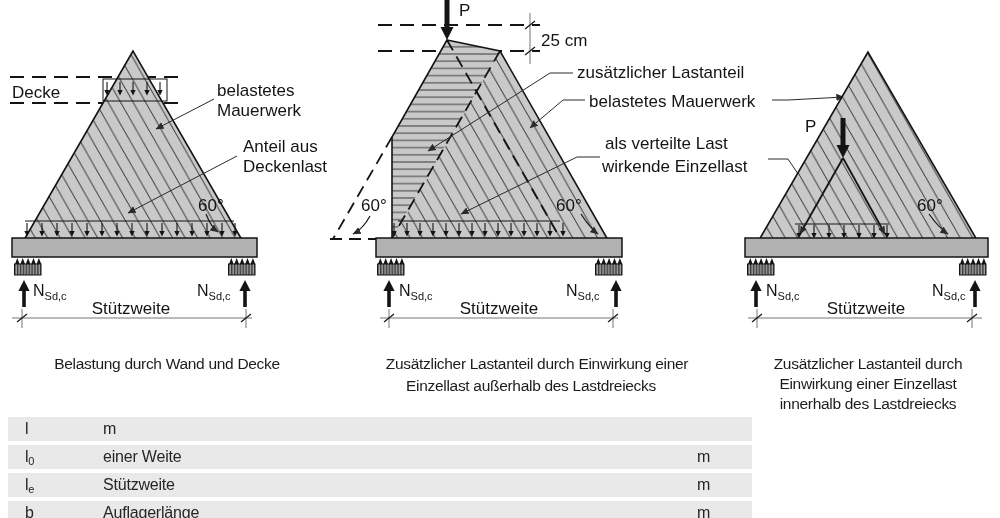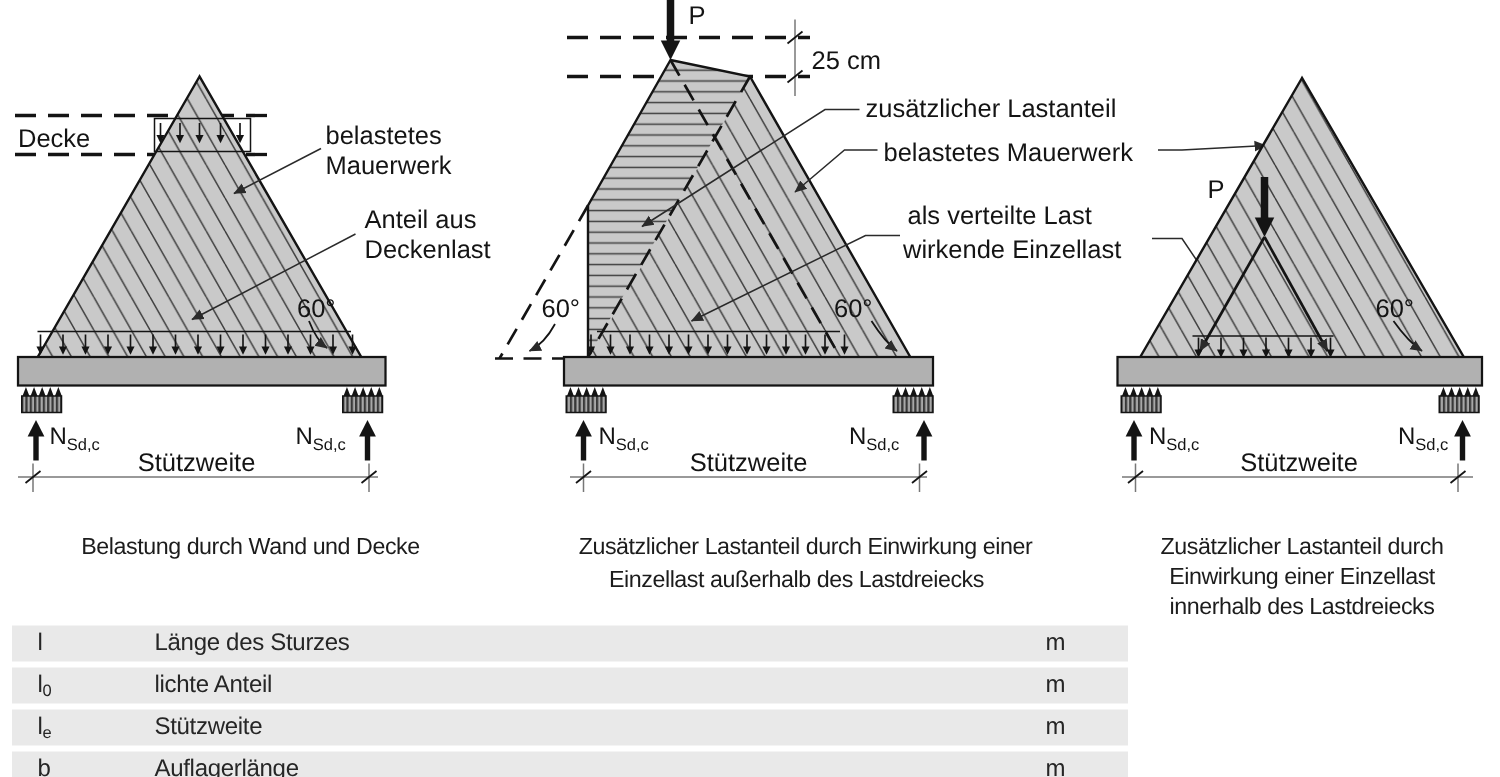--- a/index.html
+++ b/index.html
@@ -236,26 +236,25 @@
     </g>
     <text x="868" y="369" class="cap" text-anchor="middle">Zusätzlicher Lastanteil durch</text>
     <text x="868" y="389" class="cap" text-anchor="middle">Einwirkung einer Einzellast</text>
     <text x="868" y="409" class="cap" text-anchor="middle">innerhalb des Lastdreiecks</text>
   </g>
 </svg>
 
 <div id="vartable">
   <div class="vrow">
     <span class="sym"><span>l</span><span class="sub"></span></span>
-    <span>Länge des Sturzes</span>
     <span>m</span>
   </div>
   <div class="vrow">
     <span class="sym"><span>l</span><span class="sub">0</span></span>
-    <span>lichte Anteil</span>
+    <span>einer Weite</span>
     <span>m</span>
   </div>
   <div class="vrow">
     <span class="sym"><span>l</span><span class="sub">e</span></span>
     <span>Stützweite</span>
     <span>m</span>
   </div>
   <div class="vrow">
     <span class="sym"><span>b</span><span class="sub"></span></span>
     <span>Auflagerlänge</span>

